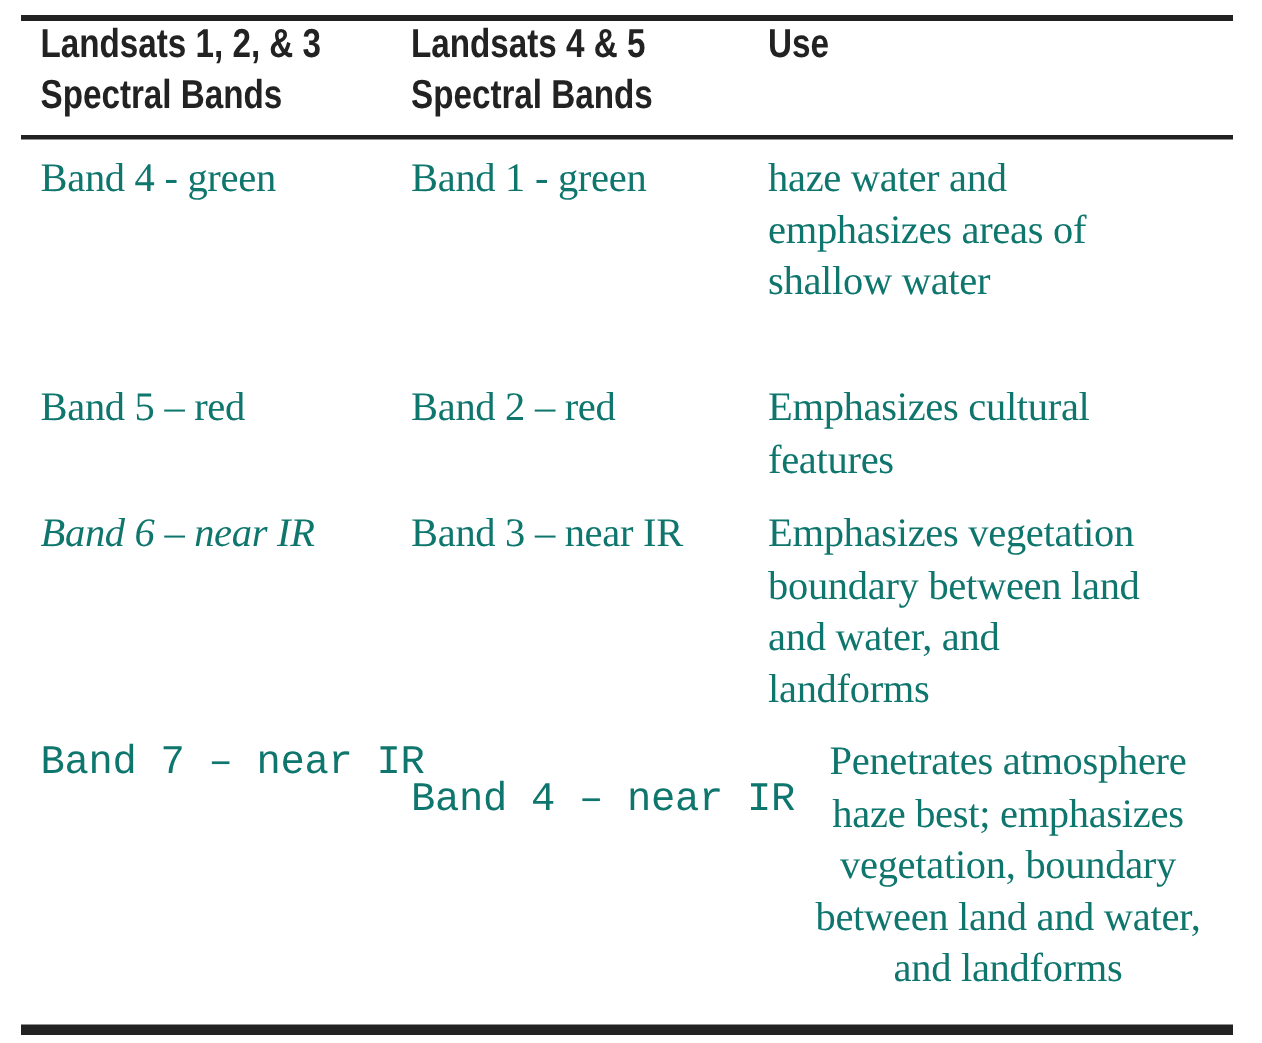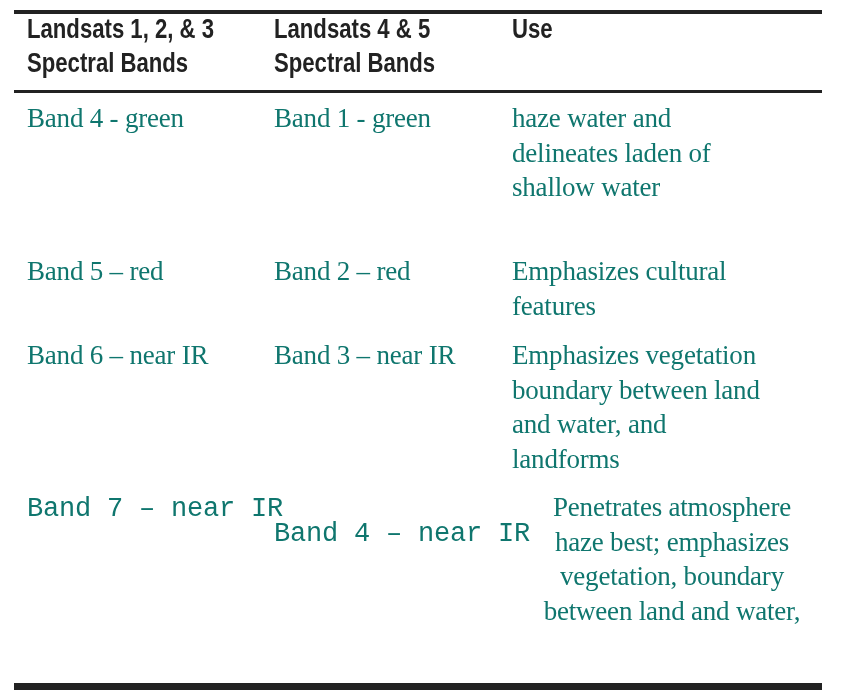--- a/index.html
+++ b/index.html
@@ -36,50 +36,51 @@
 
 <div class="rule mid"></div>
 
 <div>
 
   <div>
     <div class="cell" style="left:27px; top:101px;">Band 4 - green</div>
     <div class="cell" style="left:274px; top:101px;">Band 1 - green</div>
     <div class="cell use" style="left:512px; top:101px;">
       <div>haze water and</div>
-      <div>delineates laden of</div>
+      <div>emphasizes areas of</div>
       <div>shallow water</div>
     </div>
   </div>
 
   <div>
     <div class="cell" style="left:27px; top:254px;">Band 5 – red</div>
     <div class="cell" style="left:274px; top:254px;">Band 2 – red</div>
     <div class="cell use" style="left:512px; top:254px;">
       <div>Emphasizes cultural</div>
       <div>features</div>
     </div>
   </div>
 
   <div>
-    <div class="cell" style="left:27px; top:338px;">Band 6 – near IR</div>
+    <div class="cell" style="left:27px; top:338px;font-style:italic;">Band 6 – near IR</div>
     <div class="cell" style="left:274px; top:338px;">Band 3 – near IR</div>
     <div class="cell use" style="left:512px; top:338px;">
       <div>Emphasizes vegetation</div>
       <div>boundary between land</div>
       <div>and water, and</div>
       <div>landforms</div>
     </div>
   </div>
 
   <div>
     <div class="cell" style="left:27px; top:492px;font-family:Liberation Mono, monospace;">Band 7 – near IR</div>
     <div class="cell" style="left:274px; top:517px;font-family:Liberation Mono, monospace;">Band 4 – near IR</div>
     <div class="cell use" style="left:512px; top:490px;text-align:center;">
       <div>Penetrates atmosphere</div>
       <div>haze best; emphasizes</div>
       <div>vegetation, boundary</div>
       <div>between land and water,</div>
+      <div>and landforms</div>
     </div>
   </div>
 </div>
 
 <div class="rule bottom"></div>
 
 </body></html>

